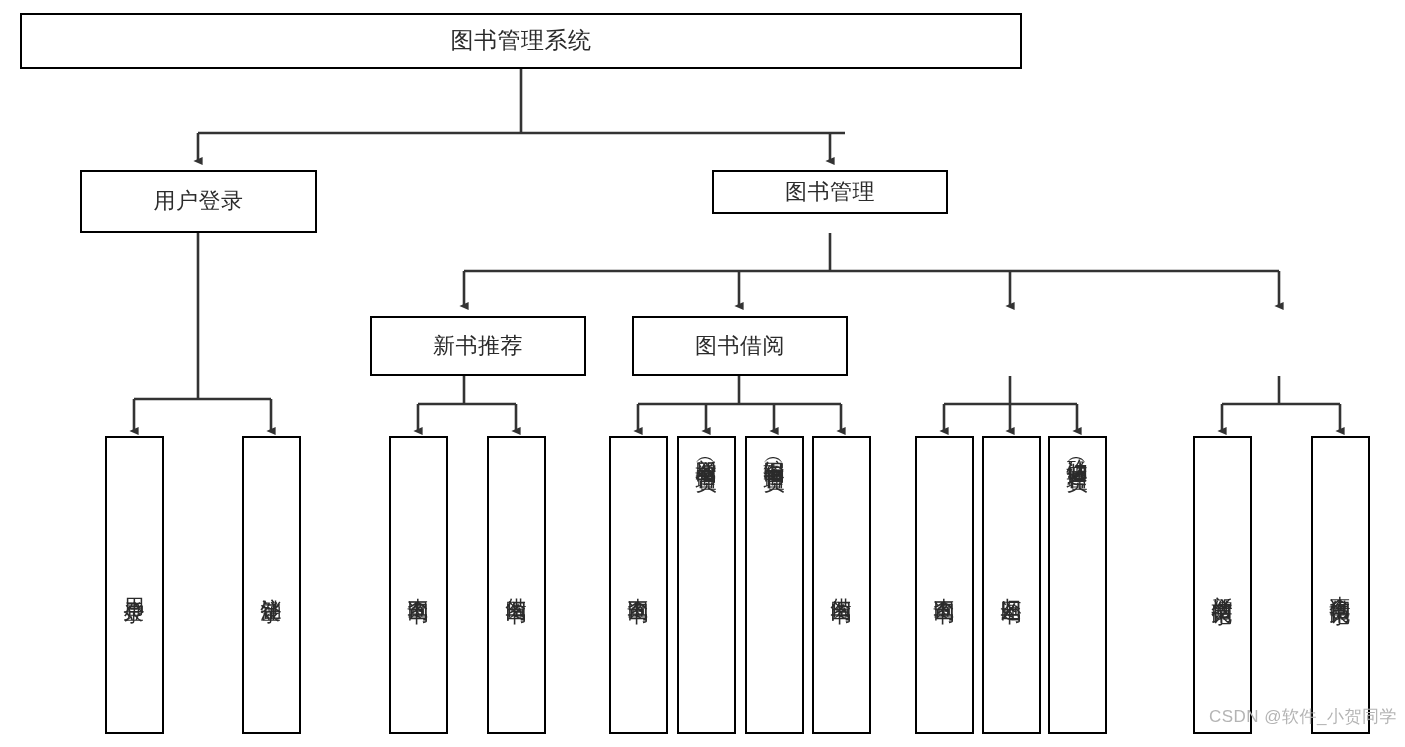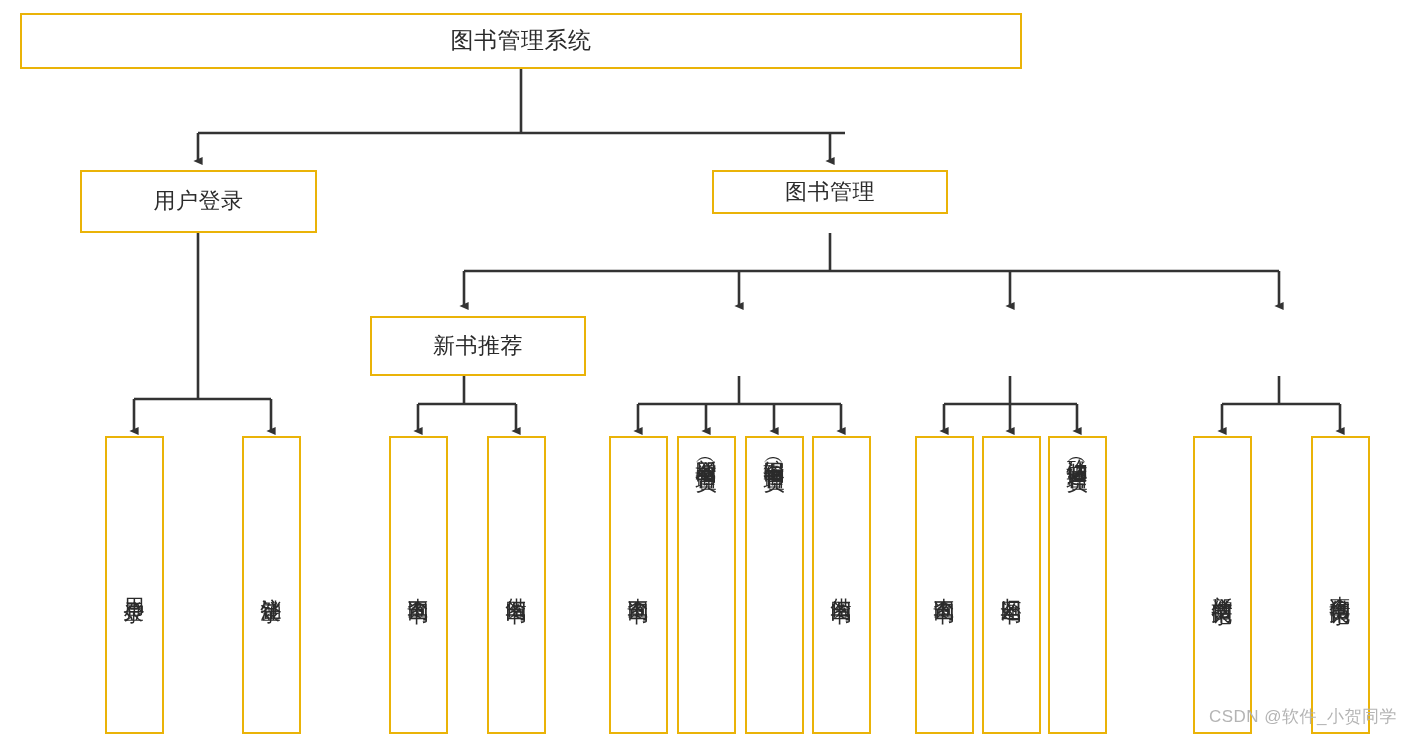--- a/index.html
+++ b/index.html
@@ -26,21 +26,21 @@
     left: 0;
     top: 0;
     width: 1405px;
     height: 747px;
     pointer-events: none;
   }
   .node {
     position: absolute;
     box-sizing: border-box;
     background: #ffffff;
-    border: 2px solid #eab308;
+    border: 2px solid #000000;
     display: flex;
     align-items: center;
     justify-content: center;
     color: #2b2b2b;
   }
   .node-label {
     display: block;
     text-align: center;
     line-height: 1.12;
     white-space: nowrap;
@@ -145,20 +145,23 @@
   </div>
 
   <div class="node horiz" style="left:712px; top:170px; width:236px; height:44px;">
     <span class="node-label">图书管理</span>
   </div>
 
   <div class="node horiz" style="left:362px; top:316px; width:216px; height:60px;margin-left:8px;">
     <span class="node-label">新书推荐</span>
   </div>
 
+  <div class="node horiz" style="left:632px; top:316px; width:216px; height:60px;">
+    <span class="node-label">图书借阅</span>
+  </div>
 
 
 
   <div class="node vert center-text" style="left:105px; top:436px; width:59px; height:298px;">
     <span class="node-label">用户登录</span>
   </div>
 
   <div class="node vert center-text" style="left:242px; top:436px; width:59px; height:298px;">
     <span class="node-label">注销登录</span>
   </div>

